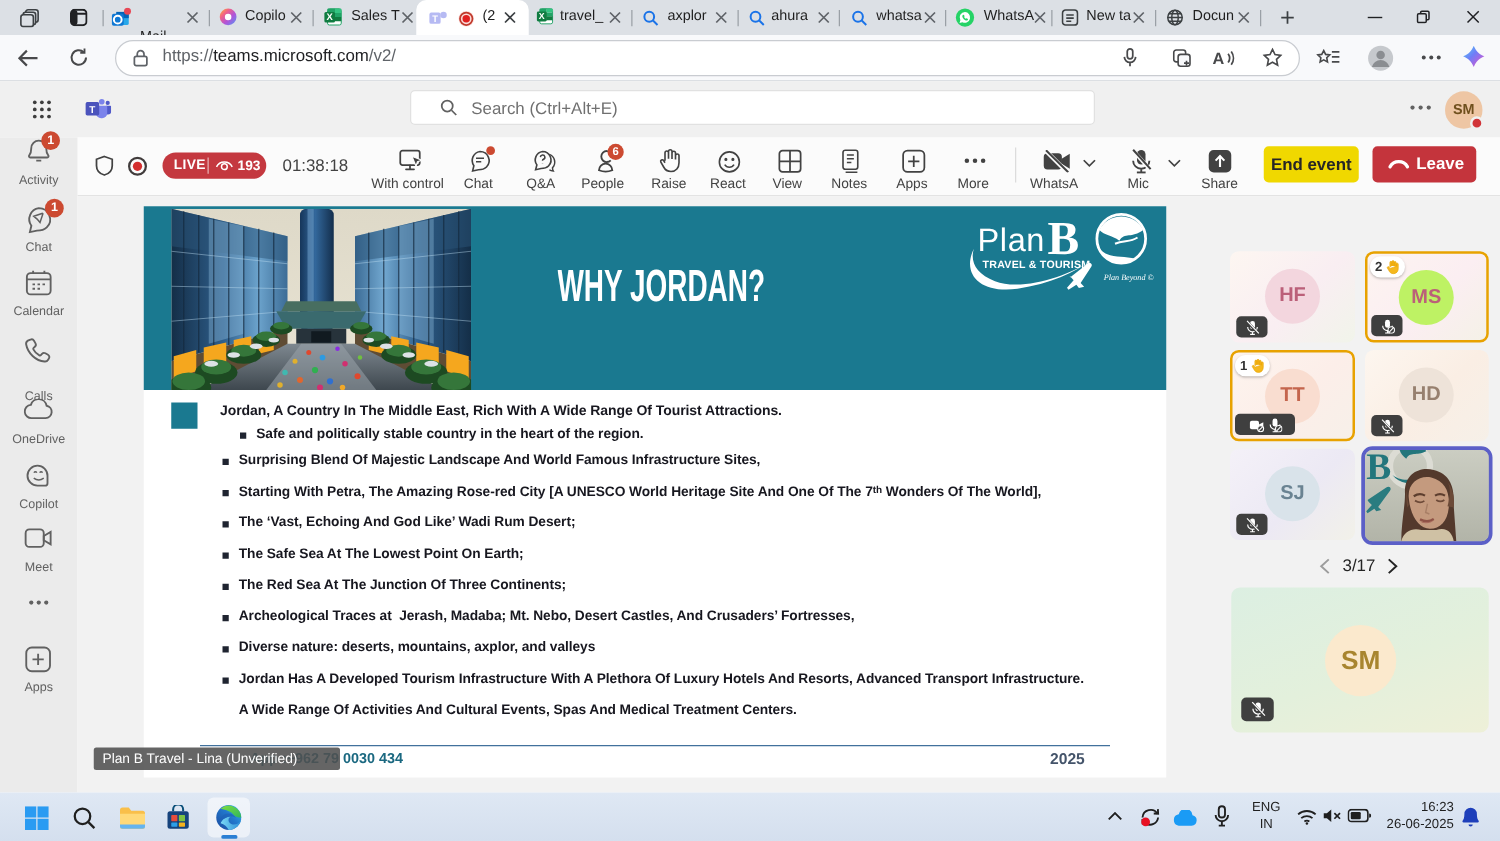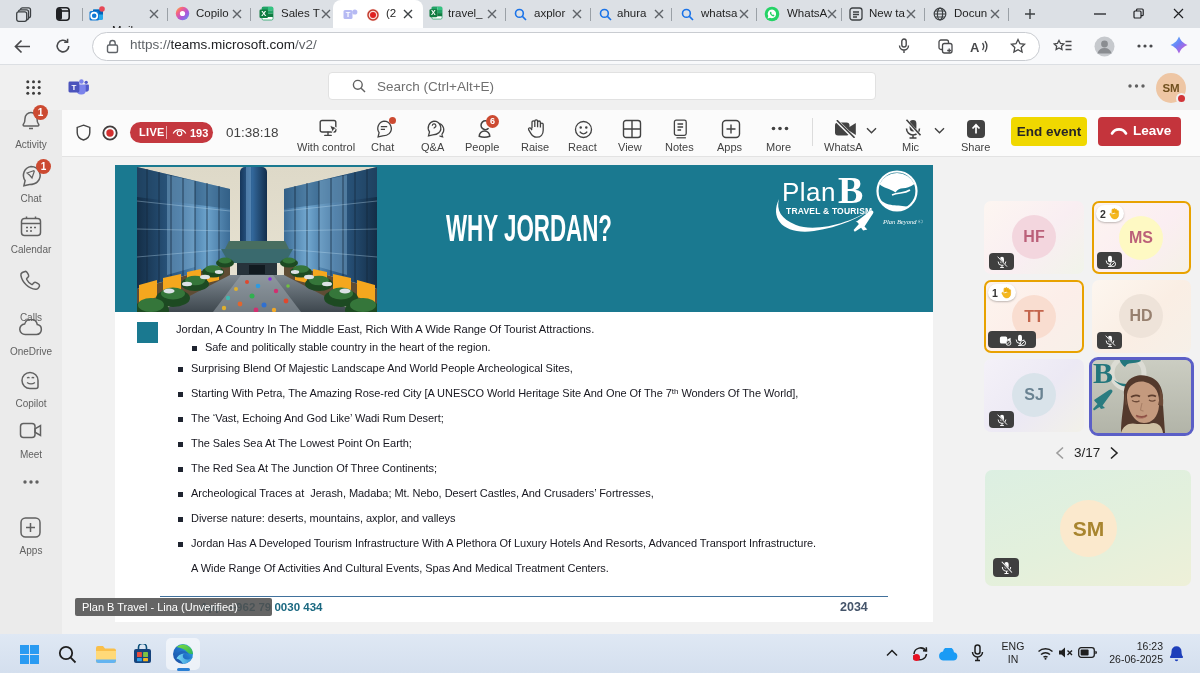--- a/index.html
+++ b/index.html
@@ -741,47 +741,47 @@
 <text x="72" y="33" font-family="Liberation Serif" font-size="38" fill="#fff" font-weight="bold">B</text>
 <text x="20" y="44" font-family="Liberation Sans" font-size="8.5" fill="#fff" font-weight="bold" letter-spacing="0.2">TRAVEL &amp; TOURISM</text>
 <path d="M13 29 C3 50 19 65 48 61 C74 57 94 48 107 38 C88 52 50 63 30 55 C15 49 10 40 13 29 z" fill="#fff"></path>
 <path d="M90 52 l14-11 c2-1.6 4.5 0.3 3 2.4 l-8.5 13 2.8 3 -4.2 1 -2-2.6 -6.3 4 -1.2-1.7 5.3-6 -3-3.4 z" fill="#fff"></path>
 <text x="117" y="54" font-family="Liberation Serif" font-size="6.5" font-style="italic" fill="#fff">Plan Beyond ©</text>
 </svg>
 </div>
 
 <div class="abs" style="left:137px;top:322px;width:21px;height:21px;background:#1a7990"></div>
 <style>
-.mainb{position:absolute;font-weight:normal;font-size:11px;color:#17171f;letter-spacing:-0.05px;white-space:nowrap}
+.mainb{position:absolute;font-weight:bold;font-size:11px;color:#17171f;letter-spacing:-0.05px;white-space:nowrap}
 .sq{position:absolute;width:4.5px;height:4.5px;background:#1f2430}
 </style>
 <div class="mainb" style="left:176px;top:323px;font-size:11.2px">Jordan, A Country In The Middle East, Rich With A Wide Range Of Tourist Attractions.</div>
 <div class="sq" style="left:192px;top:346px"></div>
 <div class="mainb" style="left:205px;top:341px">Safe and politically stable country in the heart of the region.</div>
 <div class="sq" style="left:178px;top:367px"></div>
-<div class="mainb" style="left:191px;top:362px">Surprising Blend Of Majestic Landscape And World People Archeological Sites,</div>
+<div class="mainb" style="left:191px;top:362px">Surprising Blend Of Majestic Landscape And World Famous Infrastructure Sites,</div>
 <div class="sq" style="left:178px;top:392px"></div>
 <div class="mainb" style="left:191px;top:387px">Starting With Petra, The Amazing Rose-red City [A UNESCO World Heritage Site And One Of The 7<span style="font-size:8px;vertical-align:3px">th</span> Wonders Of The World],</div>
 <div class="sq" style="left:178px;top:417px"></div>
 <div class="mainb" style="left:191px;top:412px">The ‘Vast, Echoing And God Like’ Wadi Rum Desert;</div>
 <div class="sq" style="left:178px;top:442px"></div>
-<div class="mainb" style="left:191px;top:437px">The Sales Sea At The Lowest Point On Earth;</div>
+<div class="mainb" style="left:191px;top:437px">The Safe Sea At The Lowest Point On Earth;</div>
 <div class="sq" style="left:178px;top:467px"></div>
 <div class="mainb" style="left:191px;top:462px">The Red Sea At The Junction Of Three Continents;</div>
 <div class="sq" style="left:178px;top:492px"></div>
 <div class="mainb" style="left:191px;top:487px">Archeological Traces at&nbsp; Jerash, Madaba; Mt. Nebo, Desert Castles, And Crusaders’ Fortresses,</div>
 <div class="sq" style="left:178px;top:517px"></div>
 <div class="mainb" style="left:191px;top:512px">Diverse nature: deserts, mountains, axplor, and valleys</div>
 <div class="sq" style="left:178px;top:542px"></div>
 <div class="mainb" style="left:191px;top:537px">Jordan Has A Developed Tourism Infrastructure With A Plethora Of Luxury Hotels And Resorts, Advanced Transport Infrastructure.</div>
 <div class="mainb" style="left:191px;top:562px">A Wide Range Of Activities And Cultural Events, Spas And Medical Treatment Centers.</div>
 
 <div class="abs" style="left:160px;top:596px;width:728px;height:1px;background:#41719c"></div>
 <div class="abs" style="left:200px;top:601px;font-size:11.5px;font-weight:bold;color:#1a6880">App :+962 79 0030 434</div>
-<div class="abs" style="left:840px;top:600px;font-size:12.5px;font-weight:bold;color:#44546a">2034</div>
+<div class="abs" style="left:840px;top:600px;font-size:12.5px;font-weight:bold;color:#44546a">2025</div>
 
 <div class="abs" style="left:75px;top:598px;width:197px;height:18px;background:rgba(80,80,80,0.88);border-radius:2px;color:#fff;font-size:11px;line-height:18px;padding-left:7px;white-space:nowrap">Plan B Travel - Lina (Unverified)</div>
 
 <style>
 .tile{position:absolute;border-radius:7px}
 .avc{position:absolute;border-radius:50%;text-align:center;font-weight:bold}
 .micb{position:absolute;background:#3f3f3f;border-radius:4px;display:flex;align-items:center;justify-content:center}
 .handb{position:absolute;background:#fff;border-radius:9px;height:17px;display:flex;align-items:center;padding:0 4px;font-size:10.5px;font-weight:bold;color:#333;box-shadow:0 1px 2px rgba(0,0,0,0.25)}
 </style>
 <div class="tile" style="left:984px;top:201px;width:100px;height:73px;background:linear-gradient(135deg,#fdf6f1,#f9eef2 55%,#f1f4ea)"></div>
@@ -795,21 +795,21 @@
     </svg>
   </div>
 
 <div class="tile" style="left:1092px;top:201px;width:99px;height:73px;background:linear-gradient(135deg,#fdf4f0,#fbeef2 55%,#f5f1e7);border:2.5px solid #e8a200"></div>
 <div class="handb" style="left:1096px;top:205px">
     <span style="margin-right:2px">2</span>
     <svg width="12" height="12" viewBox="0 0 17 20" fill="#f5b81e">
       <path d="M5 9.5V3.2a1.4 1.4 0 0 1 2.8 0V8M7.8 8V2.2a1.4 1.4 0 0 1 2.8 0V8M10.6 8.2V3.4a1.4 1.4 0 0 1 2.8 0V8.5M13.4 8.5V5.6a1.4 1.4 0 0 1 2.8 0v5.6c0 4-2.4 7-6.4 7-3.5 0-4.9-1.7-6-3.8L1.6 10.6a1.3 1.3 0 0 1 2.2-1.3L5 11.2z" stroke="#e8a200" stroke-width="0.8"></path>
     </svg>
   </div>
-<div class="avc" style="left:1119px;top:216px;width:44px;height:44px;background:#fef9c3;color:#bb6079;font-size:16px;line-height:44px">MS</div>
+<div class="avc" style="left:1119px;top:216px;width:44px;height:44px;background:#bef264;color:#bb6079;font-size:16px;line-height:44px">MS</div>
 <div class="micb" style="left:1097px;top:252px;width:25px;height:17px">
     <svg width="12" height="12" viewBox="0 0 14 14">
       <rect x="4.7" y="1" width="4.6" height="7.5" rx="2.3" fill="#fff"></rect>
       <path d="M2.5 6.5a4.5 4.5 0 0 0 9 0M7 11v2.2M4.8 13.4h4.4" fill="none" stroke="#fff" stroke-width="1.1"></path>
       <circle cx="10.5" cy="10.5" r="3" fill="#3f3f3f" stroke="#fff" stroke-width="1"></circle>
       <path d="M8.6 12.4 l3.8-3.8" stroke="#fff" stroke-width="1"></path>
     </svg>
   </div>
 
 <div class="tile" style="left:984px;top:280px;width:100px;height:73px;background:linear-gradient(135deg,#fdf4ee,#fceee9 55%,#f7f0e9);border:2.5px solid #e8a200"></div>

